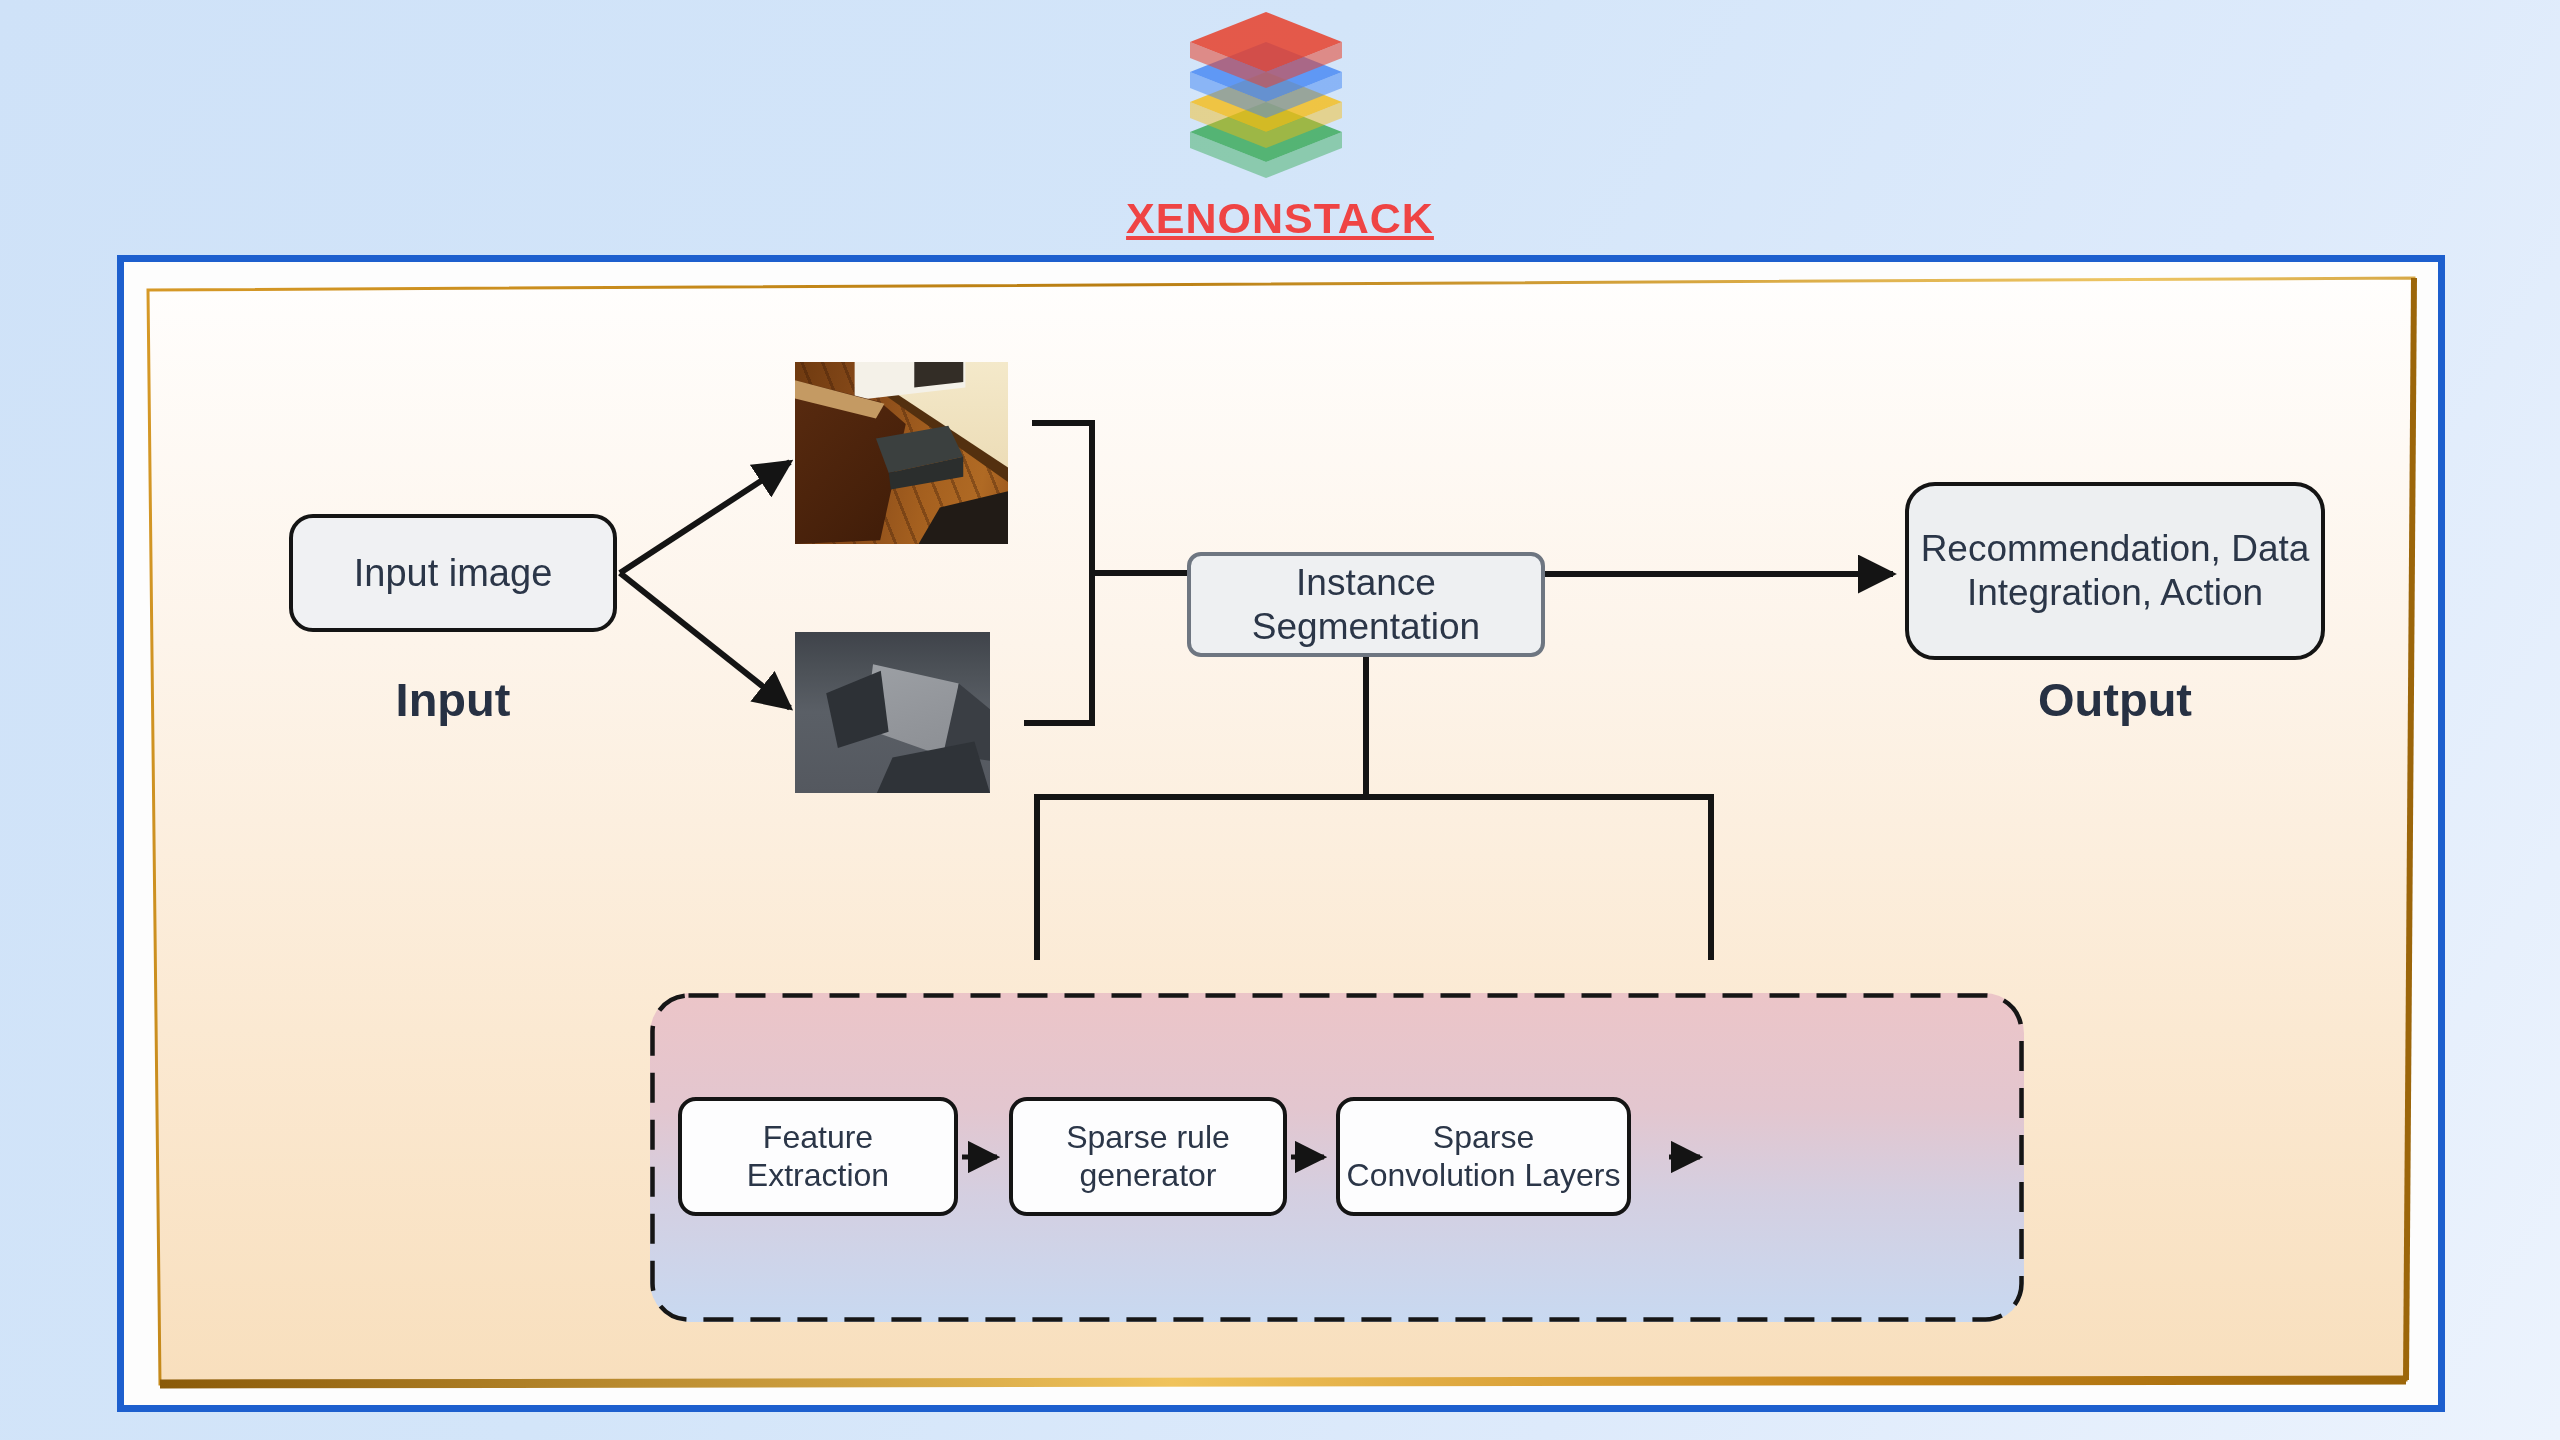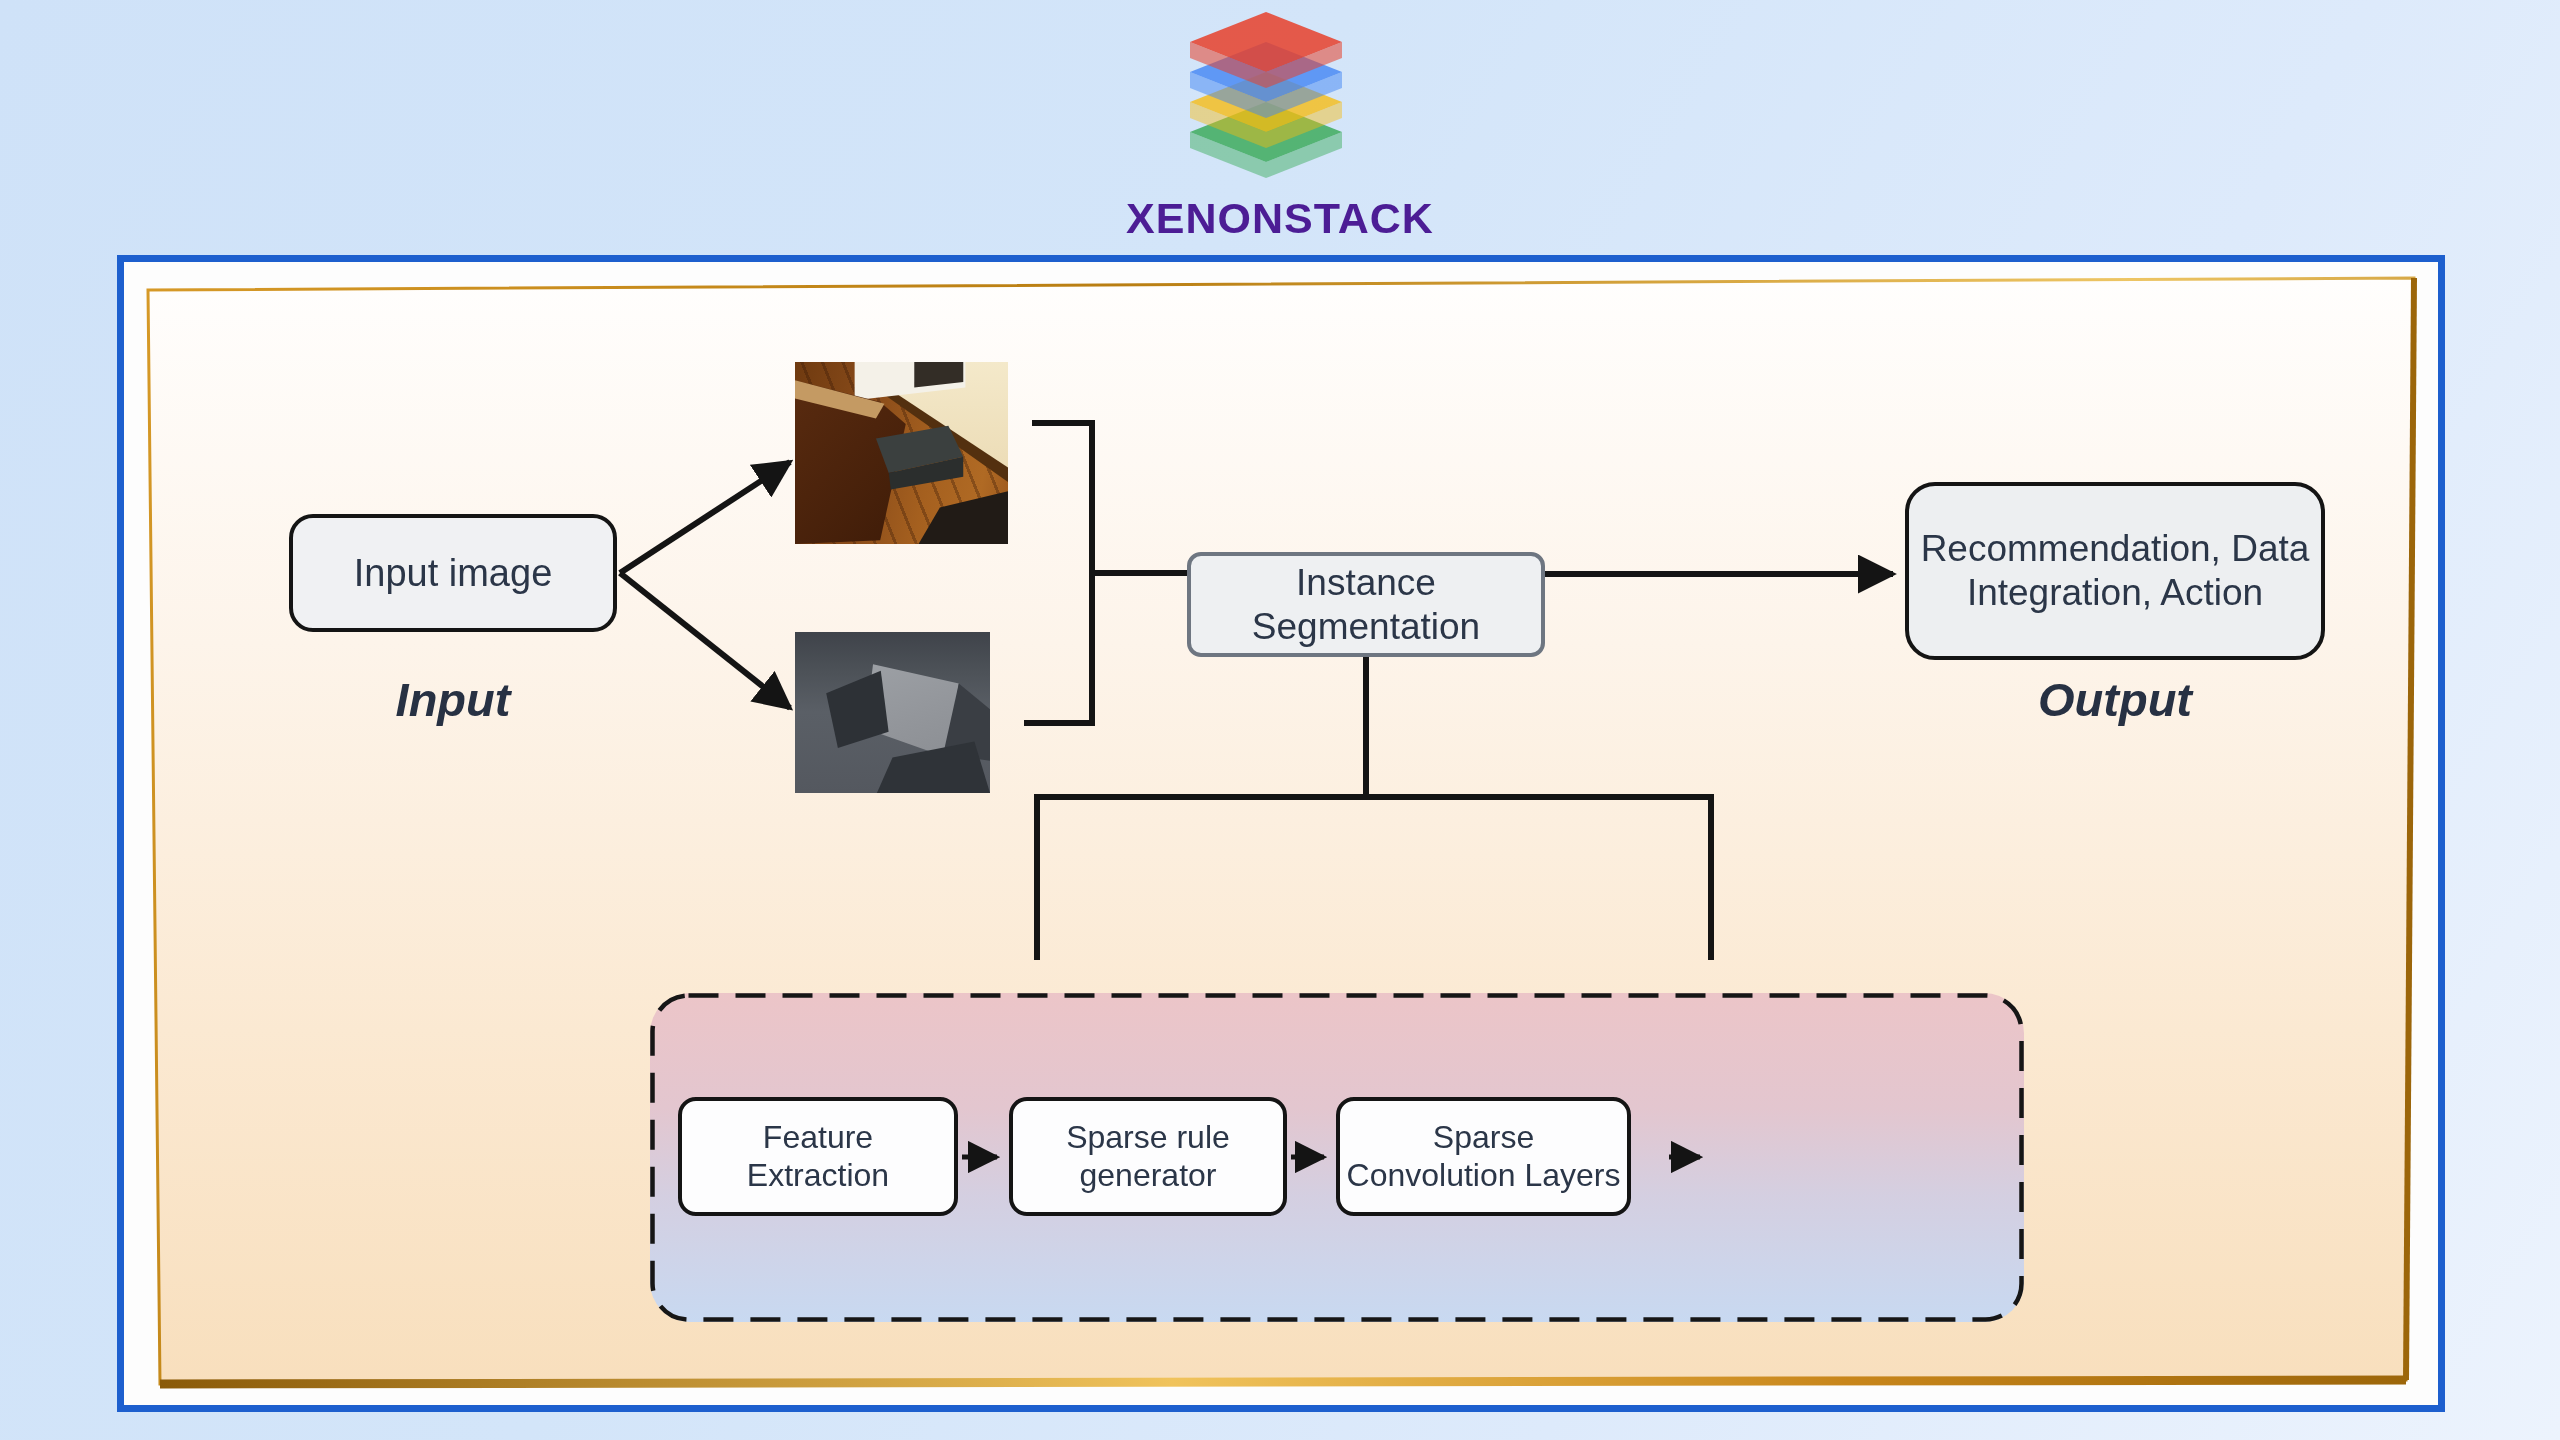--- a/index.html
+++ b/index.html
@@ -8,21 +8,21 @@
     background:linear-gradient(120deg,#cfe2f8 0%,#d3e5f9 40%,#ddeafb 70%,#ecf3fd 100%);
     font-family:"Liberation Sans", sans-serif;
   }
   #stage{position:relative;width:2560px;height:1440px;}
 
   
   .brand{position:absolute;left:0;top:0;width:100%;text-align:center;}
   .brand-logo{position:absolute;left:1186px;top:8px;width:160px;height:170px;}
   .brand-text{
     position:absolute;left:0;top:194px;width:100%;text-align:center;
-    font-size:43px;font-weight:700;letter-spacing:1px;color:#4c1d95;
+    font-size:43px;font-weight:700;letter-spacing:1px;color:#ef4444;text-decoration:underline;
   }
 
   
   .blue-frame{
     position:absolute;left:117px;top:255px;width:2328px;height:1157px;
     border:7px solid #1d5fce;background:#fdfdfd;box-sizing:border-box;
   }
   .gold-svg{position:absolute;left:0;top:0;width:2314px;height:1143px;}
 
   
@@ -37,21 +37,21 @@
            border-color:#6e7681;background:#eef0f2;font-size:37px;}
   .output-node{left:1905px;top:482px;width:420px;height:178px;border-radius:30px;
            background:#edeff1;font-size:37px;}
   .pipe-node{top:1097px;height:119px;border-radius:18px;background:#fdfdfe;font-size:32px;}
   .pipe-0{left:678px;width:280px;}
   .pipe-1{left:1009px;width:278px;}
   .pipe-2{left:1336px;width:295px;}
   .pipe-3{left:1711px;width:278px;}
 
   .caption{
-    position:absolute;text-align:center;font-size:47px;font-weight:700;font-style:italic;
+    position:absolute;text-align:center;font-size:47px;font-weight:700;
     color:#273143;z-index:4;
   }
   .caption-input{left:289px;top:672px;width:328px;}
   .caption-output{left:1905px;top:672px;width:420px;}
 
   
   .pipeline-container{
     position:absolute;left:650px;top:993px;width:1374px;height:329px;
     border-radius:40px;z-index:1;
     background:linear-gradient(180deg,#ecc5c8 0%,#e3c6cf 35%,#d4cfe1 62%,#c8d9f1 100%);

